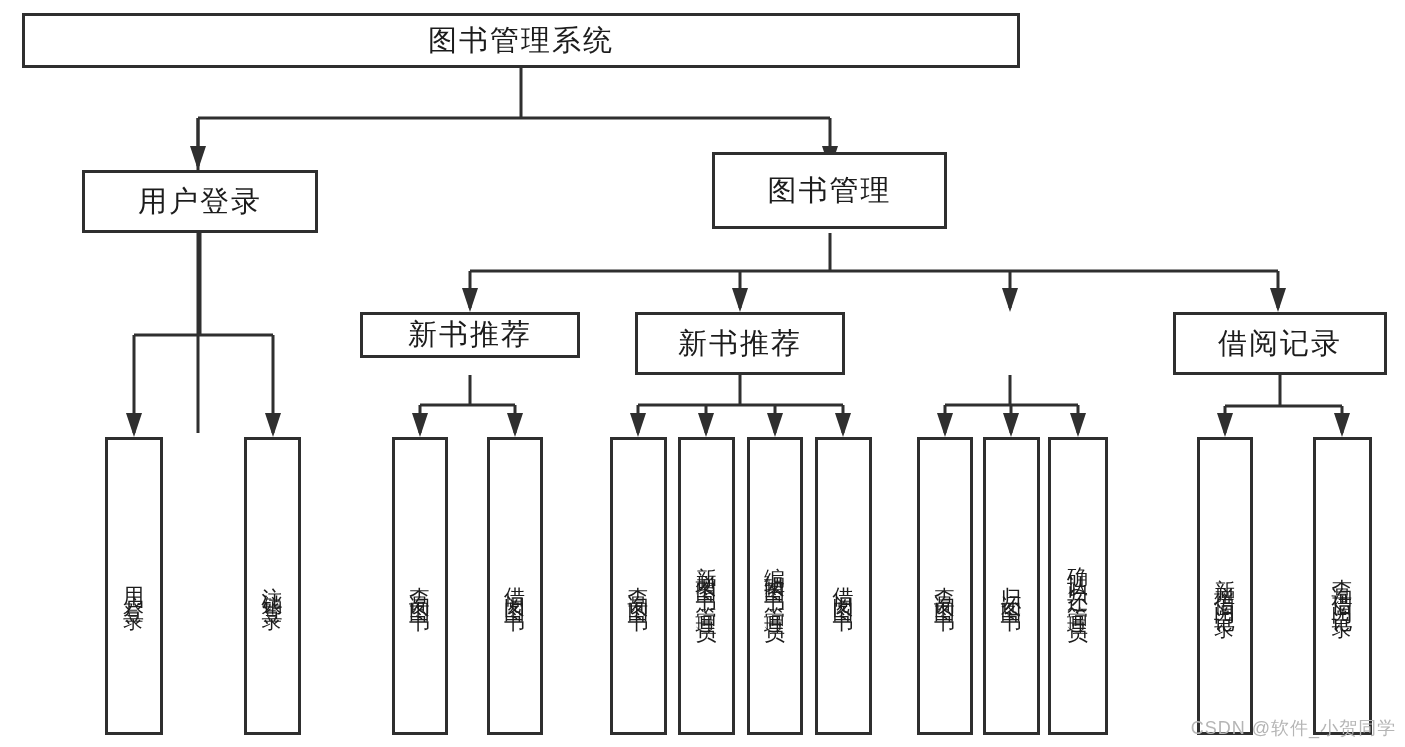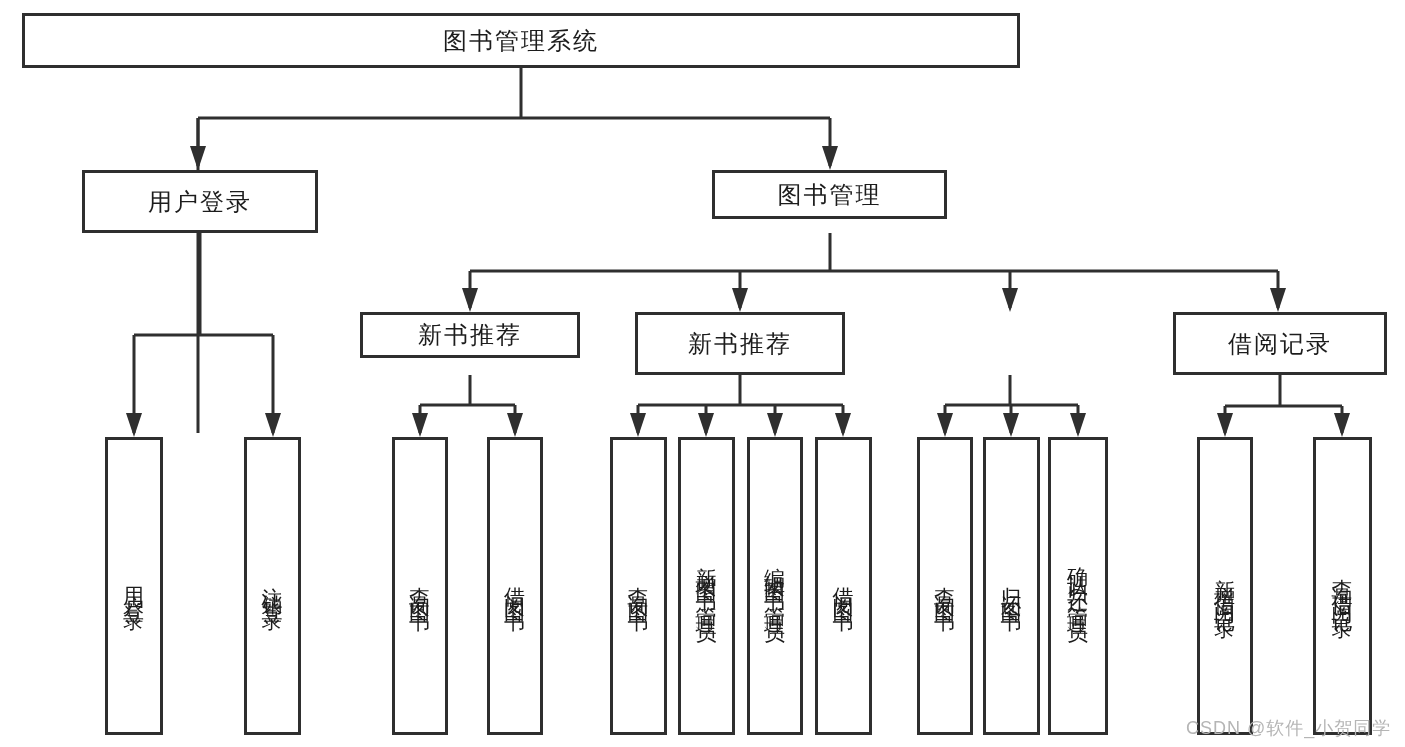--- a/index.html
+++ b/index.html
@@ -18,38 +18,39 @@
   .box{
     position:absolute;
     border:3px solid var(--line);
     background:var(--bg);
     color:var(--text);
     display:flex;
     align-items:center;
     justify-content:center;
     z-index:2;
   }
-  .h{font-size:24px;letter-spacing:2px;text-align:right;}
+  .h{font-size:29px;letter-spacing:2px;text-align:right;}
   .v{
     writing-mode:vertical-rl;
     text-orientation:mixed;
     font-size:21px;
     letter-spacing:8px;
     line-height:1;
   }
   .watermark{
     position:absolute;
     left:1186px;
     top:716px;
     width:215px;
     font-size:18px;
     color:var(--watermark);
     letter-spacing:1px;
     white-space:nowrap;
     z-index:3;
+    text-align:center;
   }
 </style>
 </head>
 <body>
 
 <div class="canvas">
 
   <svg class="wires" width="1405" height="747" viewBox="0 0 1405 747" aria-hidden="true">
 
     <path d="M521 68 V118 M198 118 H830 M198 118 V433 M830 118 V166"></path>
@@ -89,21 +90,21 @@
       </g>
   </svg>
 
   <div class="box h" style="left:22px;top:13px;width:998px;height:55px">
     <span>图书管理系统</span>
   </div>
 
   <div class="box h" style="left:82px;top:170px;width:236px;height:63px">
     <span>用户登录</span>
   </div>
-  <div class="box h" style="left:712px;top:170px;width:235px;height:49px">
+  <div class="box h" style="left:712px;top:152px;width:235px;height:77px">
     <span>图书管理</span>
   </div>
 
   <div class="box h" style="left:360px;top:312px;width:220px;height:46px">
     <span>新书推荐</span>
   </div>
   <div class="box h" style="left:635px;top:312px;width:210px;height:63px">
     <span>新书推荐</span>
   </div>
   <div class="box h" style="left:1173px;top:312px;width:214px;height:63px">

